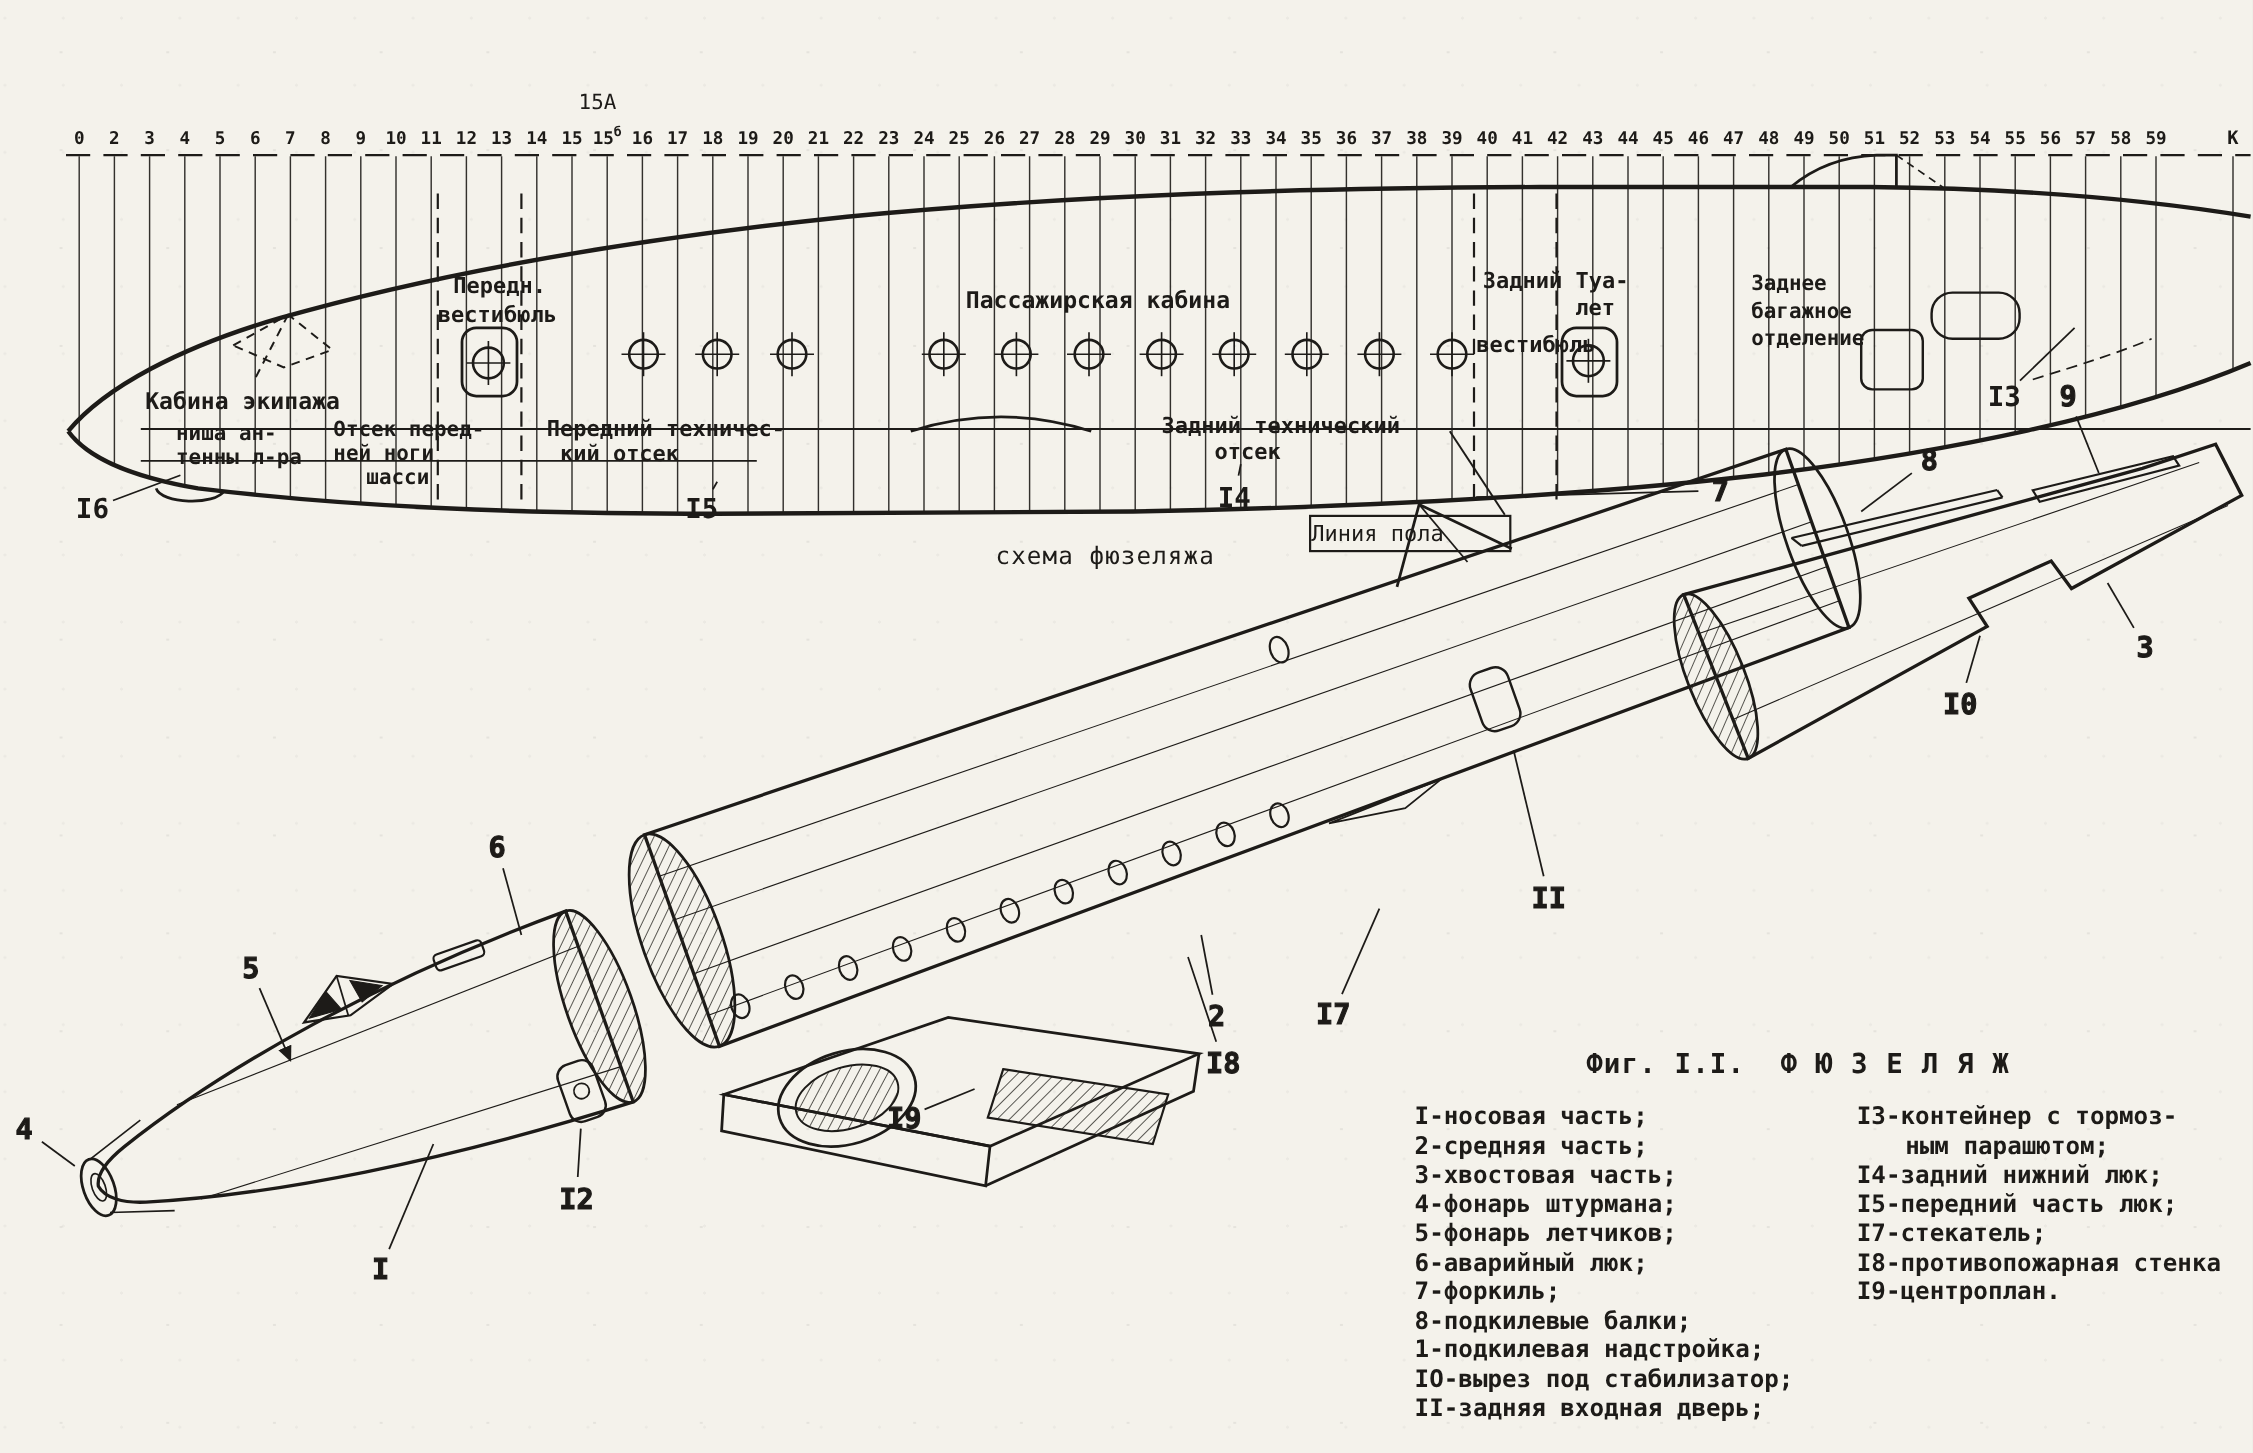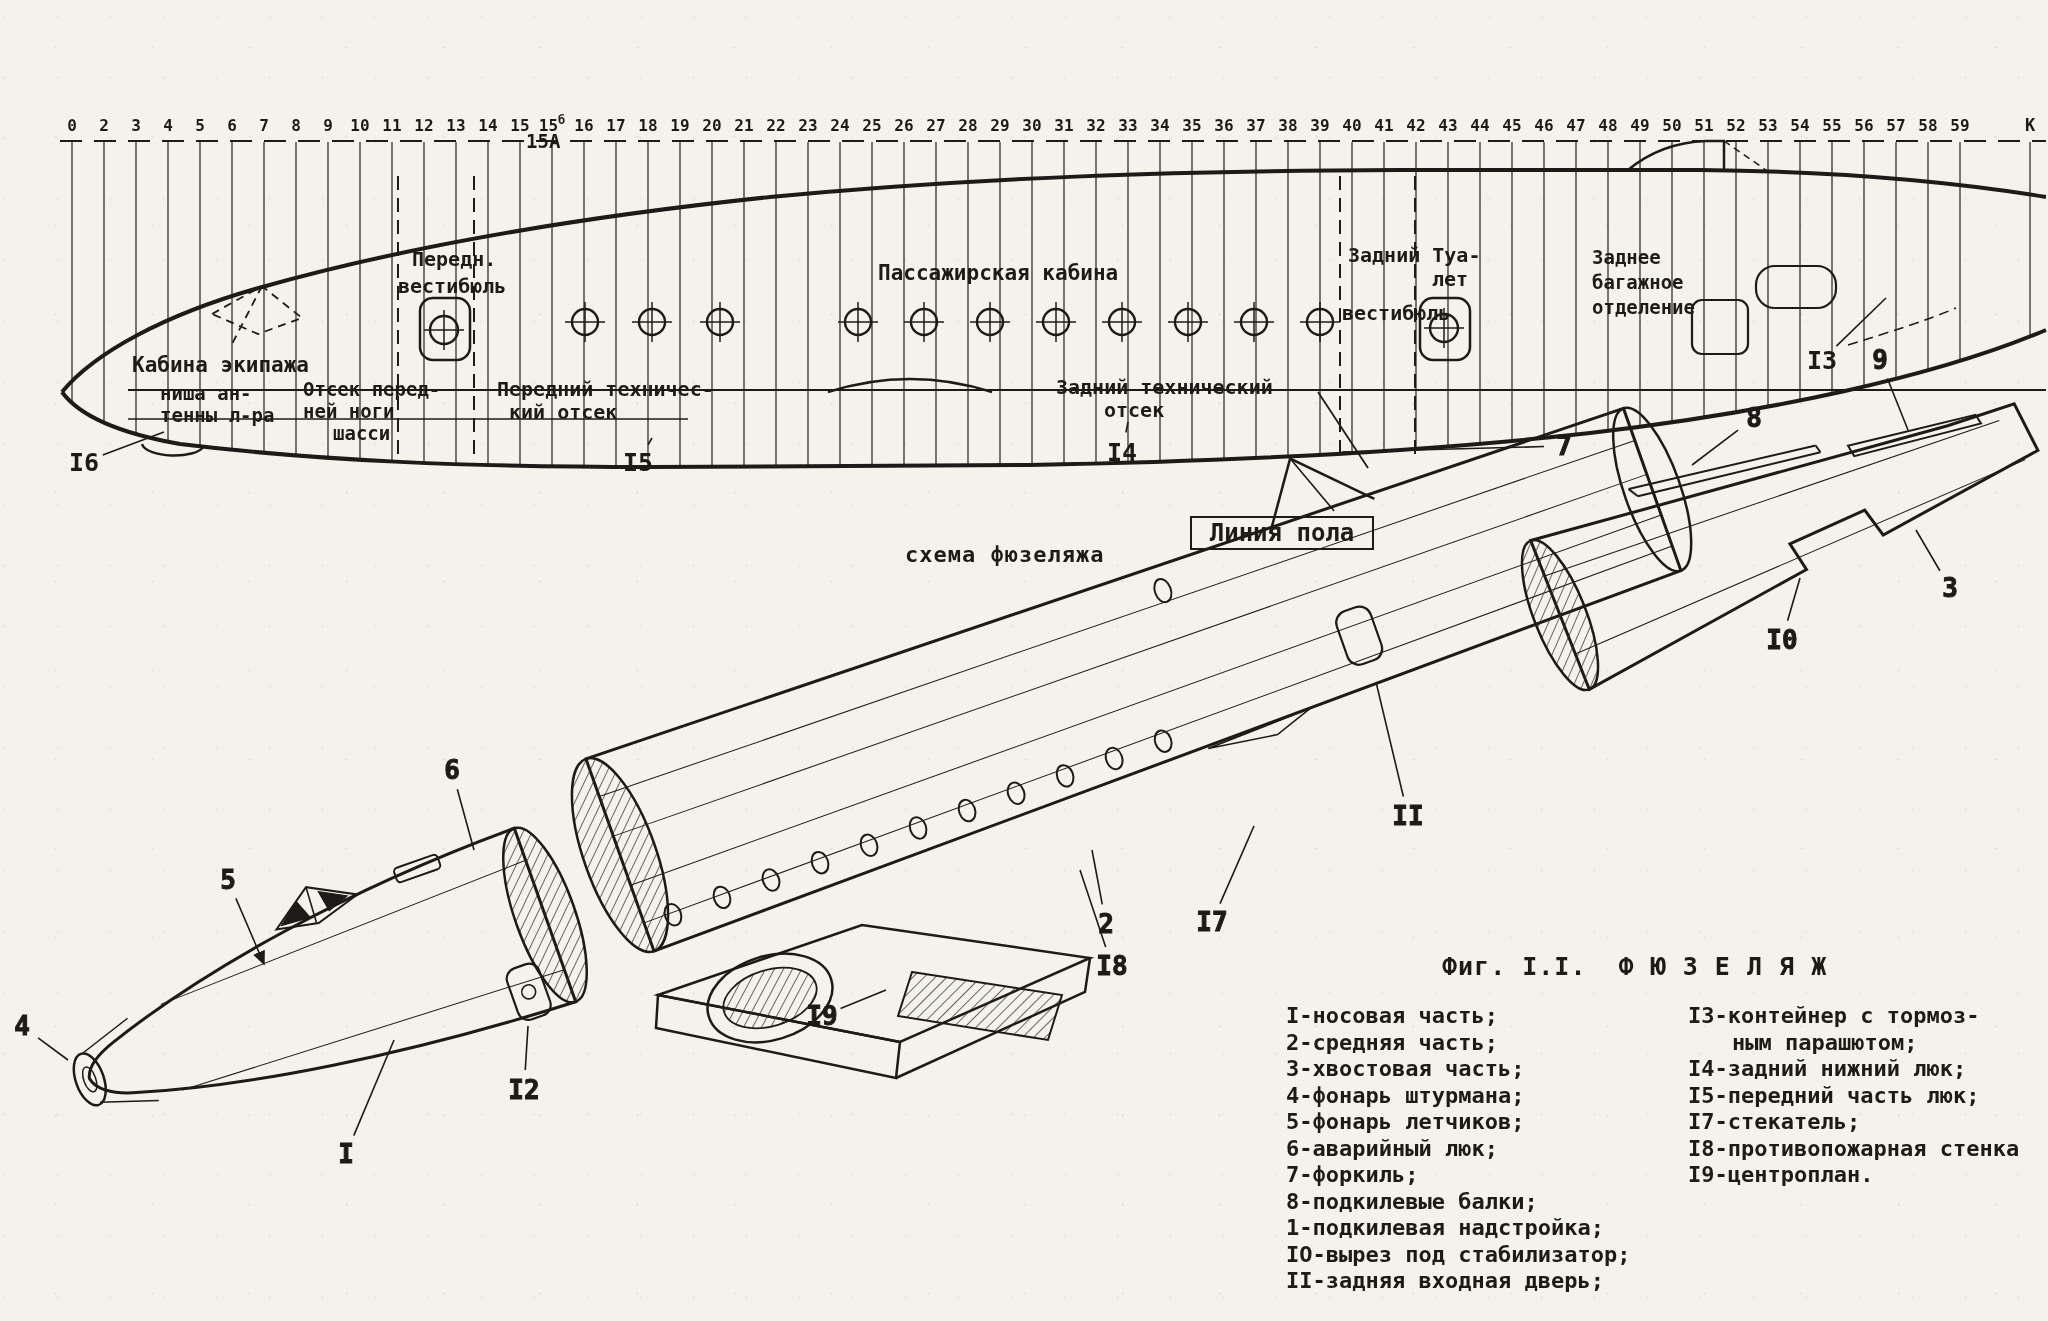--- a/index.html
+++ b/index.html
@@ -8,26 +8,26 @@
     background:#f4f2eb;
     background-image:
       radial-gradient(#00000010 1px, transparent 1.5px),
       radial-gradient(#00000009 1px, transparent 1.5px);
     background-size:97px 89px, 53px 61px;
     background-position:7px 3px, 31px 47px;
     font-family:"DejaVu Sans Mono", monospace;
     color:#1d1b18;
   }
   svg text{font-family:"DejaVu Sans Mono", monospace;fill:#1d1b18;font-weight:700;}
-  .overlay{position:absolute;font-weight:700;white-space:pre;margin-top:48px;}
+  .overlay{position:absolute;font-weight:400;white-space:pre;}
   #figure-caption{left:905px;top:494px;font-size:22px;letter-spacing:1px;}
   #station-annotation{left:526px;top:82px;font-size:19px;}
   #floor-label{
     left:1190px;top:468px;width:180px;height:30px;border:2px solid #1d1b18;
-    font-size:24px;text-align:center;line-height:30px;
+    font-size:20px;text-align:left;line-height:30px;
   }
   #legend{position:absolute;left:1282px;top:952px;width:766px;}
   #legend-title{font-size:25px;font-weight:700;letter-spacing:1px;padding-left:160px;white-space:pre;}
   .legend-cols{position:relative;margin-top:22px;}
   .legend-col{position:absolute;top:0;}
   #legend-col-left{left:4px;width:390px;}
   #legend-col-right{left:406px;width:360px;}
   .legend-item{font-size:22px;font-weight:700;line-height:26.5px;white-space:pre;}
   .legend-item .cont{display:block;padding-left:44px;}
 </style>

